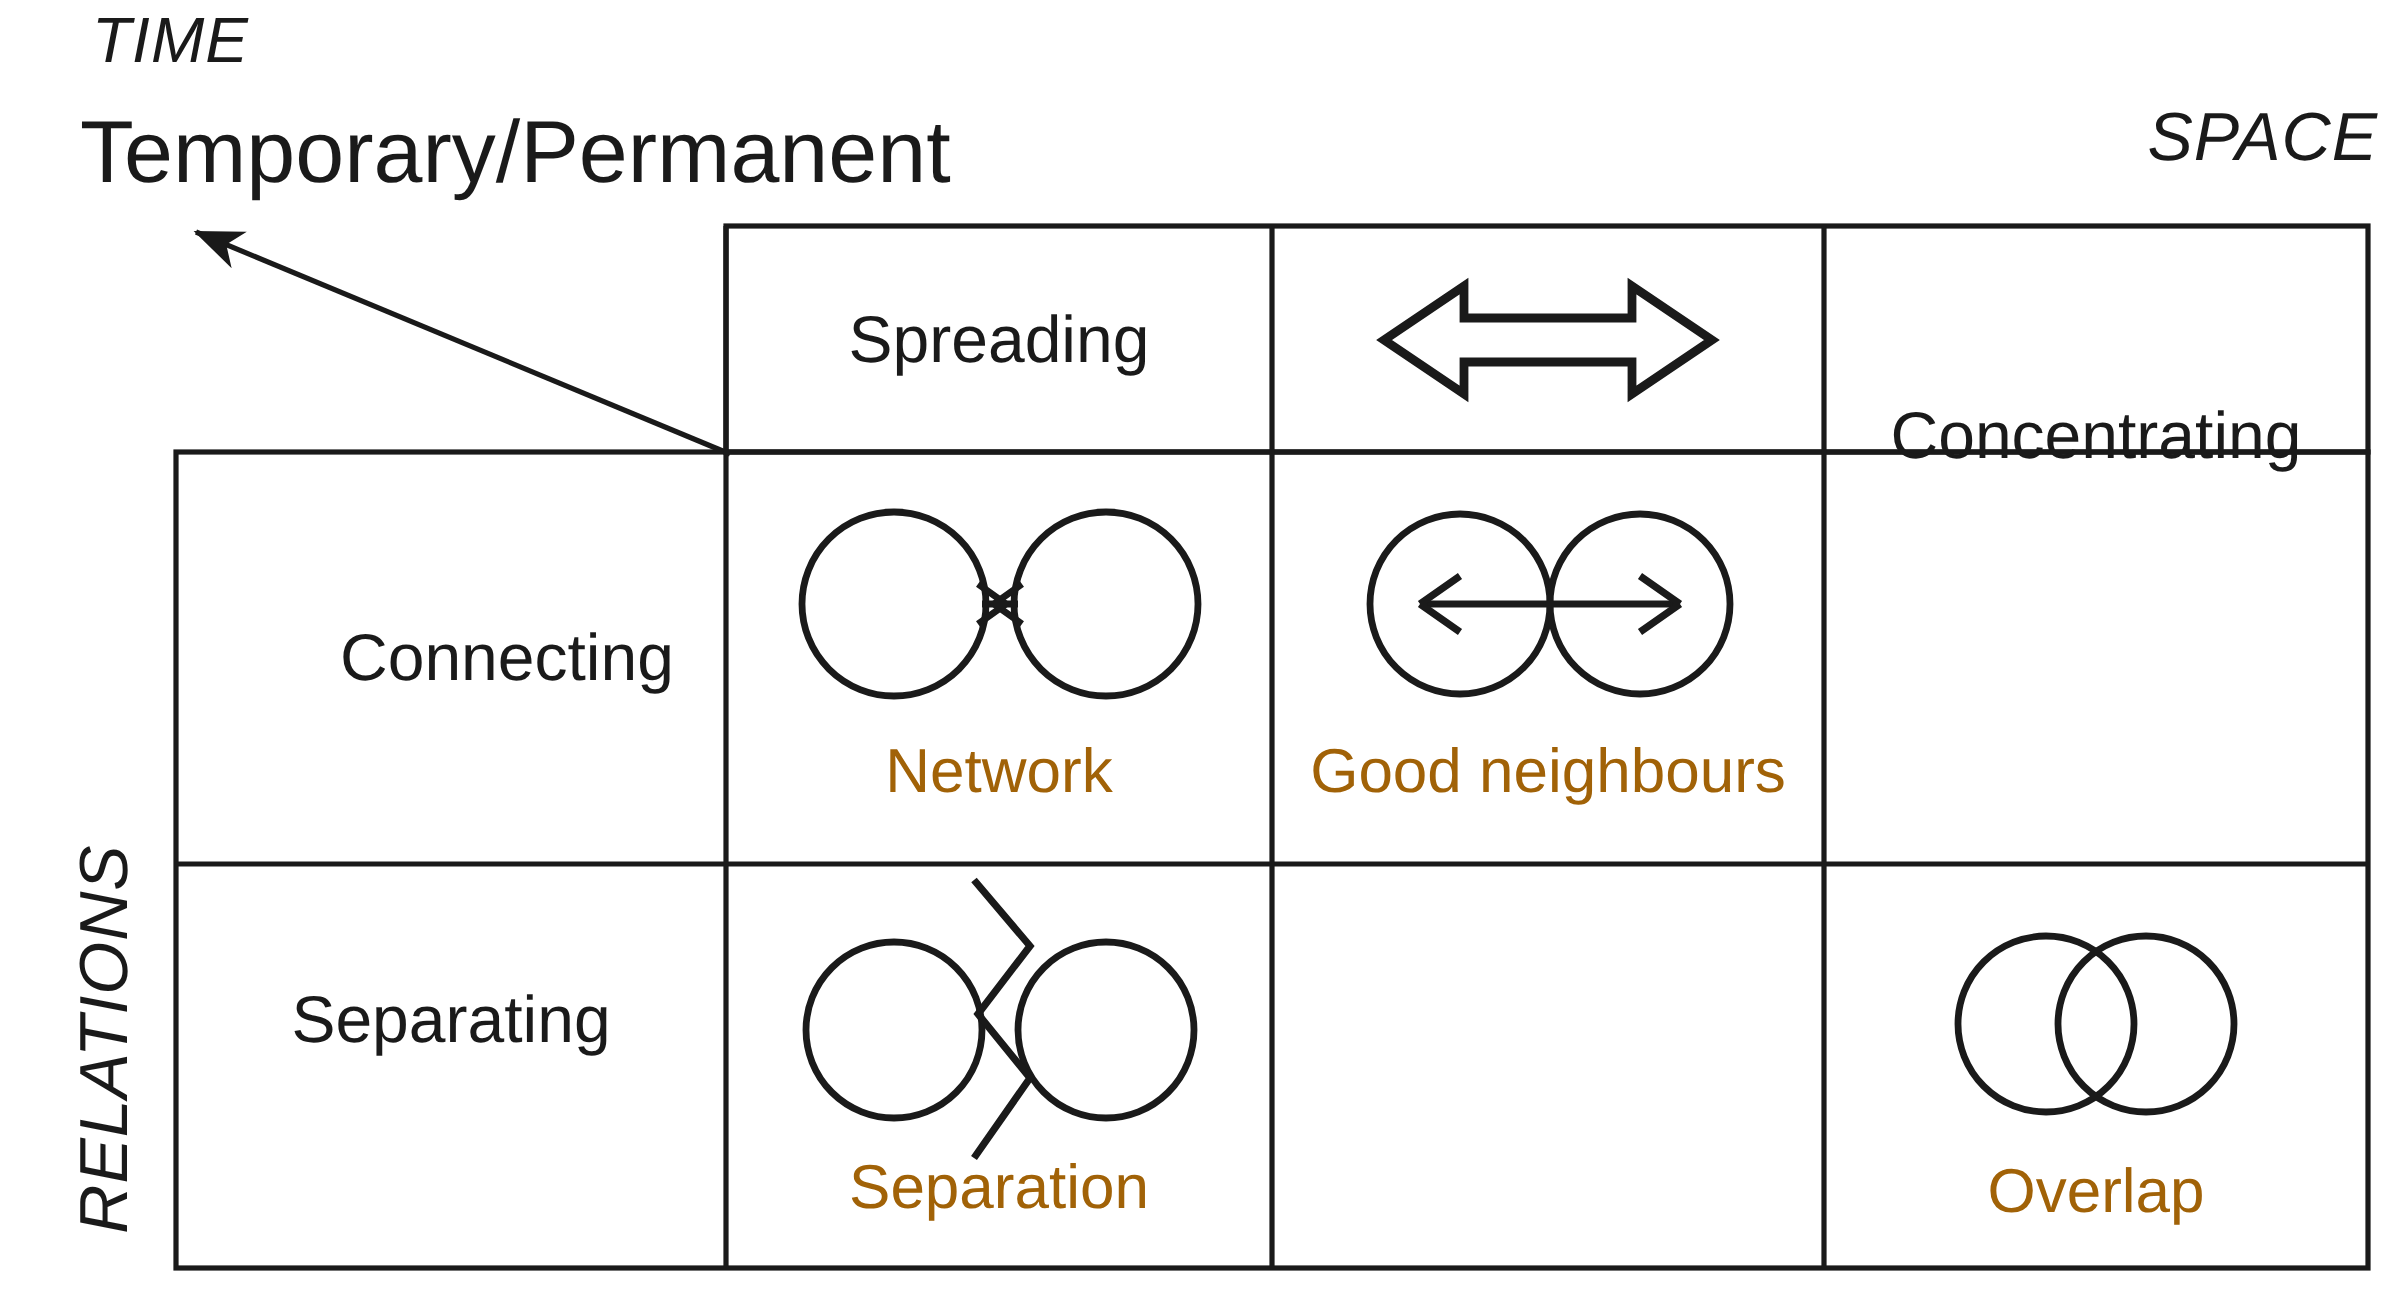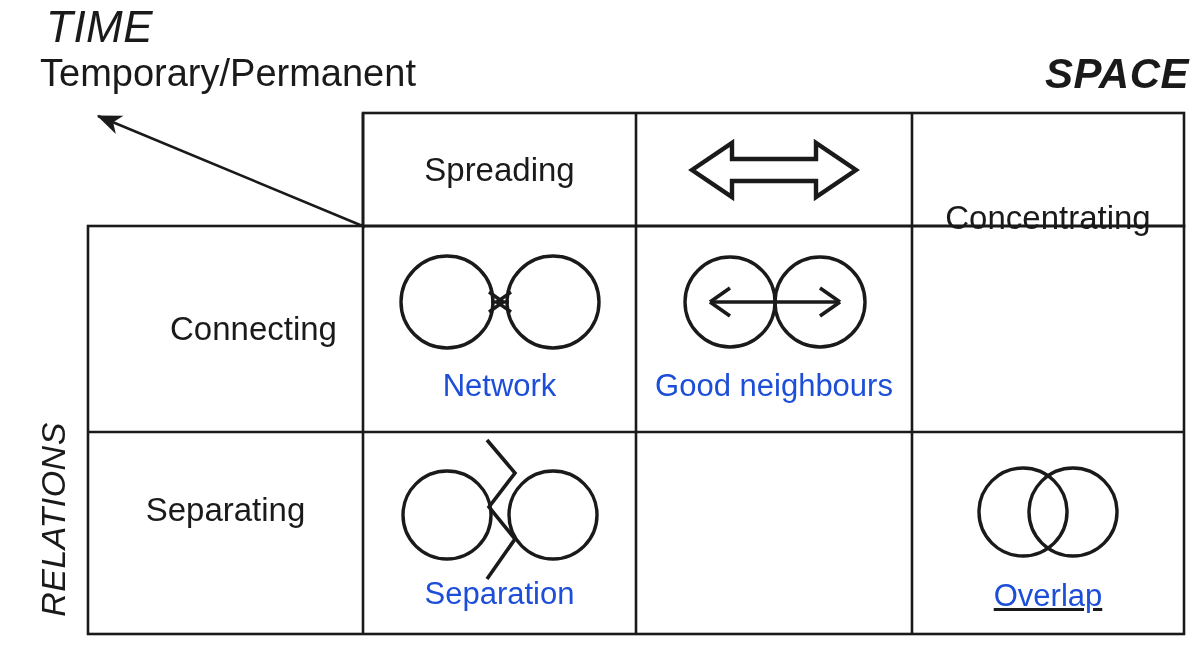--- a/index.html
+++ b/index.html
@@ -21,43 +21,43 @@
     inset: 0;
     width: 1197px;
     height: 645px;
   }
 
   
   .axis-time-title {
     position: absolute;
     left: 46px;
     top: 2px;
-    font-size: 44px;
+    font-size: 32px;
     font-style: italic;
     font-weight: 400;
     letter-spacing: 0.5px;
     color: #1a1a1a;
     white-space: nowrap;
   }
   .axis-time-sub {
     position: absolute;
     left: 40px;
     top: 52px;
-    font-size: 38px;
+    font-size: 44px;
     font-weight: 400;
     color: #1a1a1a;
     white-space: nowrap;
   }
   .axis-space {
     position: absolute;
     right: 8px;
     top: 50px;
-    font-size: 42px;
+    font-size: 34px;
     font-style: italic;
-    font-weight: 700;
+    font-weight: 400;
     letter-spacing: 0.5px;
     color: #1a1a1a;
     white-space: nowrap;
   }
   .axis-relations {
     position: absolute;
     left: -62px;
     top: 500px;
     width: 230px;
     text-align: center;
@@ -119,21 +119,21 @@
   .glyph-wrap {
     margin-top: 16px;
     height: 120px;
     display: flex;
     align-items: center;
     justify-content: center;
   }
   .cell-caption {
     margin-top: 6px;
     font-size: 31px;
-    color: #1d4ed8;
+    color: #a16207;
     text-align: center;
     white-space: nowrap;
   }
   .hdr-arrow-wrap {
     display: flex;
     align-items: center;
     justify-content: center;
     width: 100%;
     height: 100%;
   }
@@ -230,21 +230,21 @@
       <svg width="210" height="150" viewBox="0 0 210 150">
         <circle cx="52" cy="80" r="44" fill="none" stroke="#1a1a1a" stroke-width="3.4"></circle>
         <circle cx="158" cy="80" r="44" fill="none" stroke="#1a1a1a" stroke-width="3.4"></circle>
         <polyline points="92,5 120,38 94,72 120,104 92,144" fill="none" stroke="#1a1a1a" stroke-width="3.6" stroke-linejoin="miter" stroke-linecap="butt"></polyline>
       </svg>
     </div>
     <div class="cell-caption" style="margin-top:-4px;">Separation</div>
   </div>
 
 
-  <div class="cell body-cell" style="left:912px; top:432px; width:272px; height:202px;text-decoration:underline;">
+  <div class="cell body-cell" style="left:912px; top:432px; width:272px; height:202px;">
     <div class="glyph-wrap" style="margin-top:20px;">
       <svg width="190" height="100" viewBox="0 0 190 100">
         <circle cx="70" cy="50" r="44" fill="none" stroke="#1a1a1a" stroke-width="3.4"></circle>
         <circle cx="120" cy="50" r="44" fill="none" stroke="#1a1a1a" stroke-width="3.4"></circle>
       </svg>
     </div>
     <div class="cell-caption">Overlap</div>
   </div>
 
 </div>

